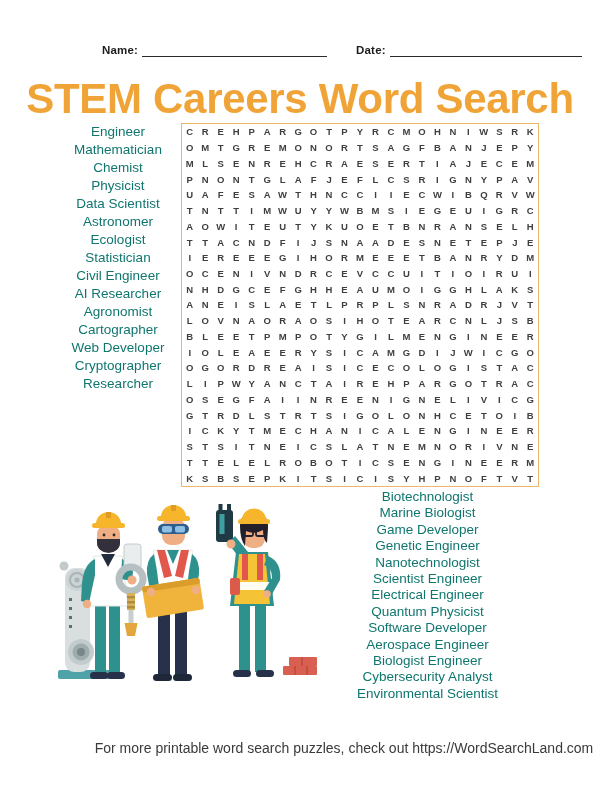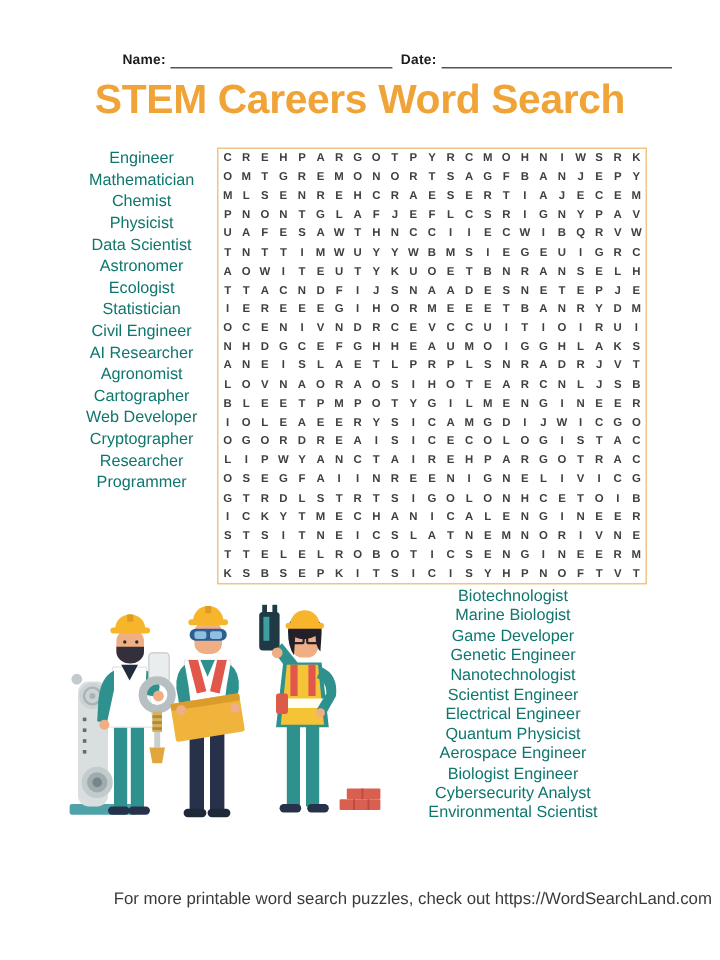--- a/index.html
+++ b/index.html
@@ -6,26 +6,26 @@
   .page{
     position:relative;width:600px;height:800px;background:#ffffff;overflow:hidden;
     font-family:"Liberation Sans","DejaVu Sans",sans-serif;color:#222;
   }
   
   .field{position:absolute;top:43px;display:flex;align-items:flex-end;}
   .field-label{font-size:11.5px;font-weight:700;color:#1d1d1d;letter-spacing:.2px;line-height:14px;margin-left:40px;}
   .field-line{display:inline-block;border-bottom:1.3px solid #2b2b2b;height:13px;margin-left:4px;}
   #name-field{left:62px;}
   #name-field .field-line{width:185px;}
-  #date-field{left:294px;}
+  #date-field{left:316px;}
   #date-field .field-line{width:192px;}
   
   .title{
-    position:absolute;top:64px;left:0;width:600px;margin:0;text-align:center;
-    font-size:34px;font-weight:600;color:#F0A438;letter-spacing:-.3px;line-height:38px;
+    position:absolute;top:80px;left:0;width:600px;margin:0;text-align:center;
+    font-size:42px;font-weight:600;color:#F0A438;letter-spacing:-.3px;line-height:38px;
   }
   
   .grid{
     position:absolute;left:181px;top:123px;width:358px;height:364px;
     border:1.5px solid #EBB76A;box-sizing:border-box;
     display:grid;grid-template-columns:repeat(23,1fr);grid-template-rows:repeat(23,1fr);
   }
   .cell{
     display:flex;align-items:center;justify-content:center;
     font-size:9.5px;font-weight:700;color:#3F3F3F;
@@ -69,21 +69,20 @@
       <div class="word">Astronomer</div>
       <div class="word">Ecologist</div>
       <div class="word">Statistician</div>
       <div class="word">Civil Engineer</div>
       <div class="word">AI Researcher</div>
       <div class="word">Agronomist</div>
       <div class="word">Cartographer</div>
       <div class="word">Web Developer</div>
       <div class="word">Cryptographer</div>
       <div class="word">Researcher</div>
-      <div class="word">Programmer</div>
     </div>
 
   <div class="grid" id="wordsearch-grid">
       <div class="cell">C</div>
       <div class="cell">R</div>
       <div class="cell">E</div>
       <div class="cell">H</div>
       <div class="cell">P</div>
       <div class="cell">A</div>
       <div class="cell">R</div>
@@ -725,20 +724,21 @@
 
   <div class="word-list" id="word-list-bottom">
       <div class="word">Biotechnologist</div>
       <div class="word">Marine Biologist</div>
       <div class="word">Game Developer</div>
       <div class="word">Genetic Engineer</div>
       <div class="word">Nanotechnologist</div>
       <div class="word">Scientist Engineer</div>
       <div class="word">Electrical Engineer</div>
       <div class="word">Quantum Physicist</div>
+      <div class="word">Software Developer</div>
       <div class="word">Aerospace Engineer</div>
       <div class="word">Biologist Engineer</div>
       <div class="word">Cybersecurity Analyst</div>
       <div class="word">Environmental Scientist</div>
     </div>
 
   <div class="footer">For more printable word search puzzles, check out https://WordSearchLand.com</div>
 
 </div>
 

